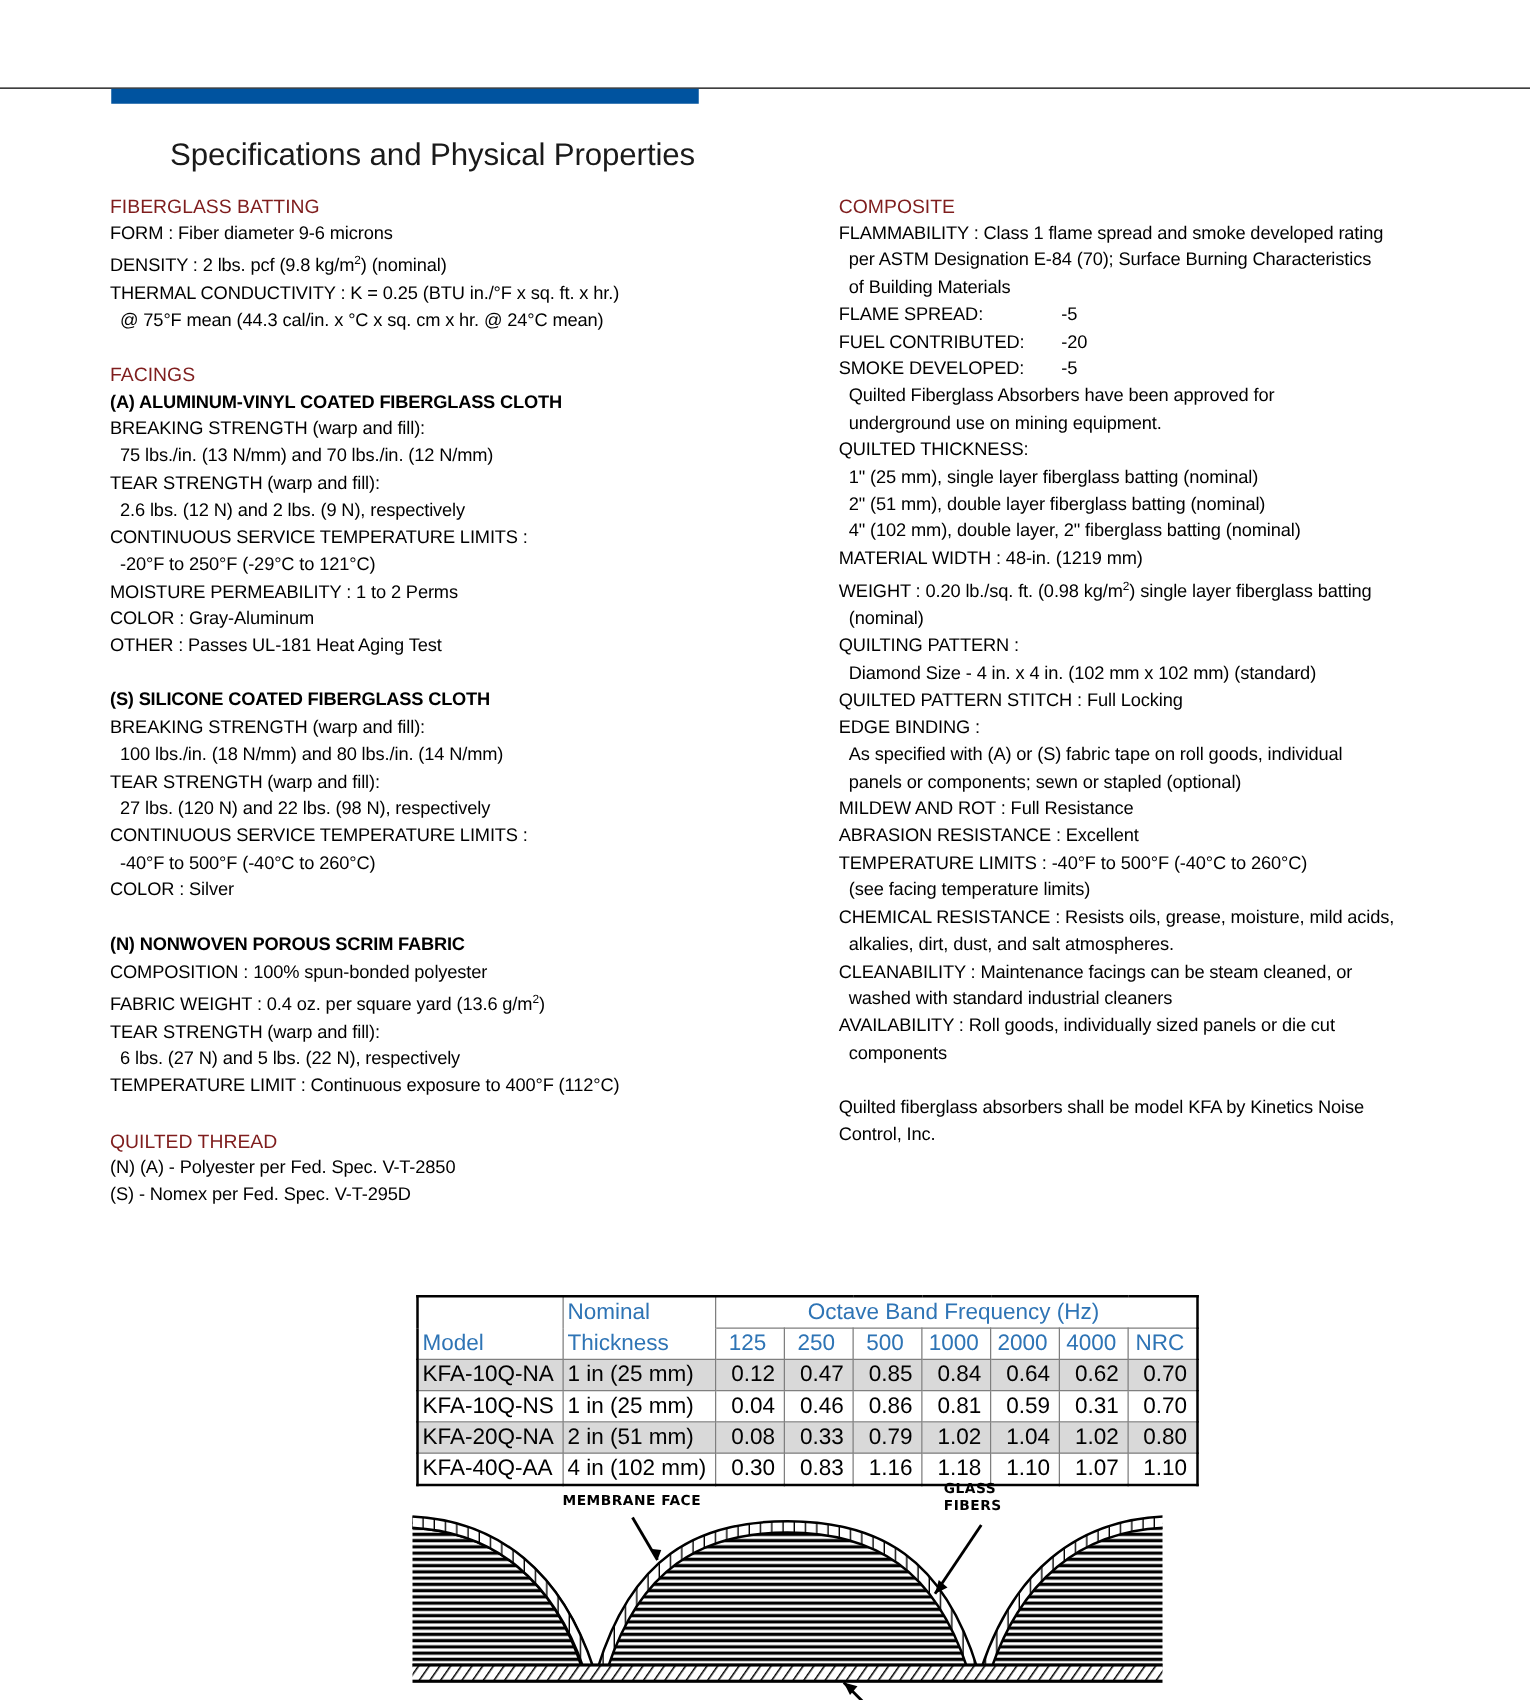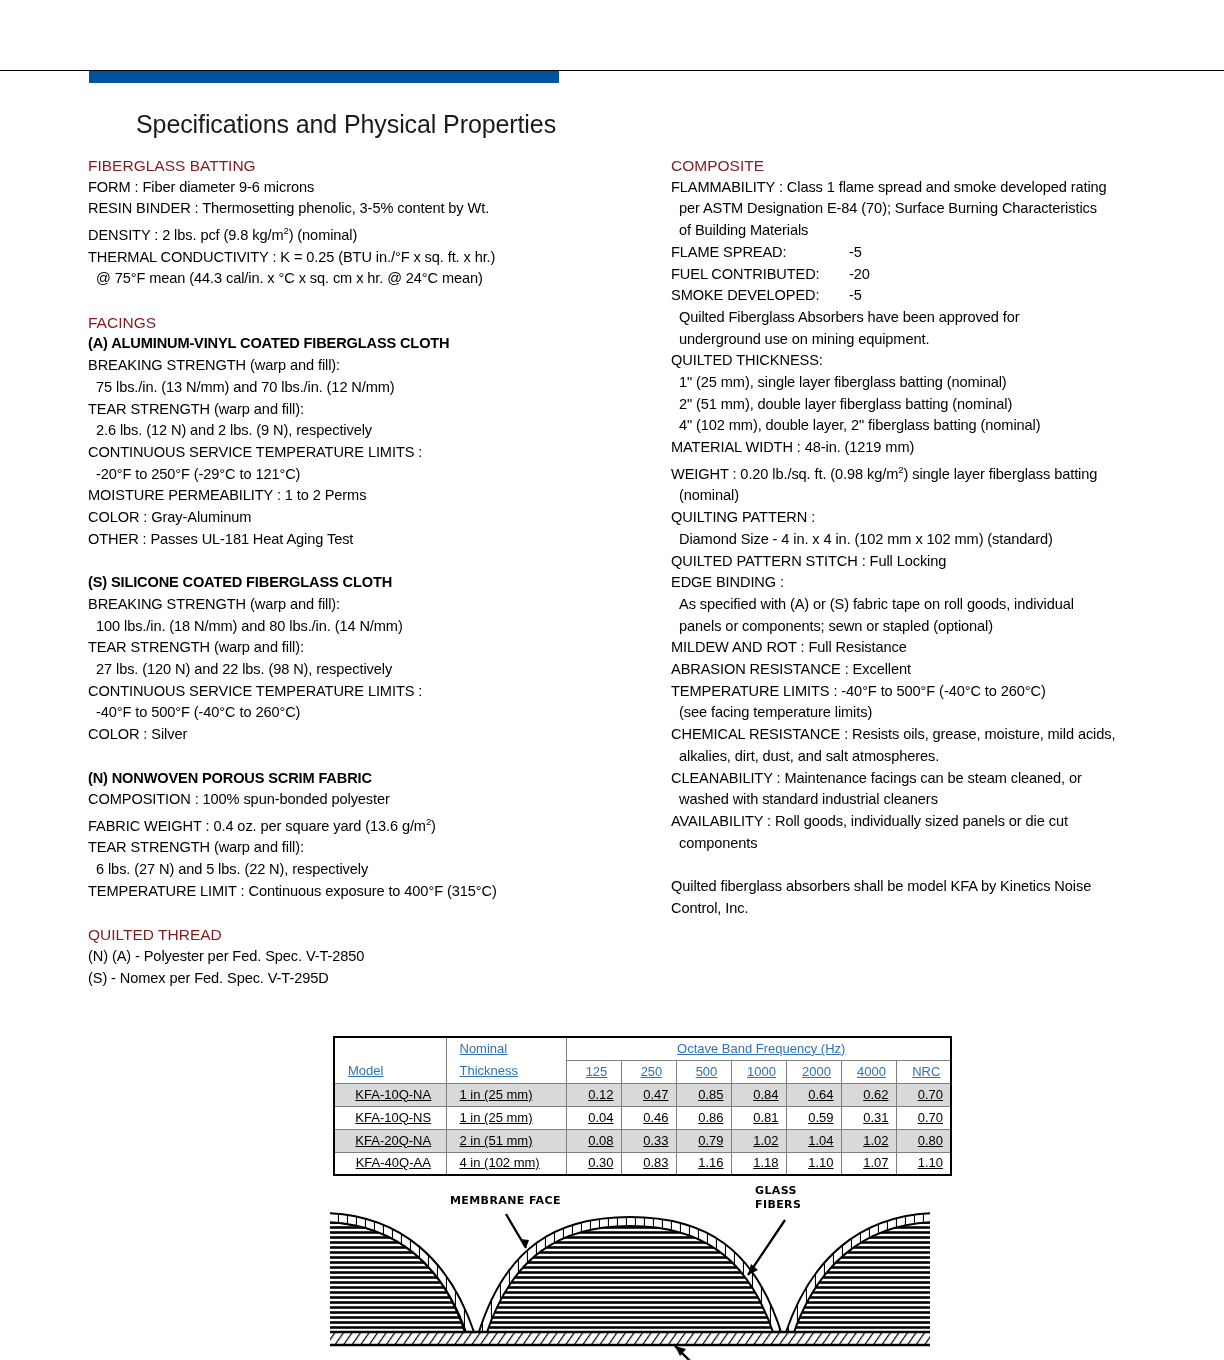--- a/index.html
+++ b/index.html
@@ -61,30 +61,29 @@
 
   
   #abs-table {
     position: absolute; left: 333px; top: 1036px;
     border-collapse: collapse;
     border: 2px solid #000000;
     background: #ffffff;
   }
   #abs-table td, #abs-table th {
     border: 1px solid #7f7f7f;
-    font-size: 13px;
+    font-size: 18px;
     font-weight: normal;
-    padding: 1px 7px 2px 13px;
+    padding: 1px 7px 2px 3px;
     height: 23px;
     white-space: nowrap;
-    text-decoration: underline;
   }
   #abs-table .hd { color: #2e74b5; text-align: center; }
   #abs-table .hd-left { color: #2e74b5; text-align: left; }
-  .c-model { text-align: center; width: 112px; }
+  .c-model { text-align: left; width: 112px; }
   .c-thick { text-align: left; width: 120px; }
   .c-val   { text-align: right; width: 55px; }
   .row-shaded td { background: #d9d9d9; }
   .row-plain td { background: #ffffff; margin-left: 16px; }
   .nb-top { border-top: none !important; }
   .nb-bot { border-bottom: none !important; }
 
   
   #diagram {
     position: absolute; left: 330px; top: 1180px;
@@ -101,21 +100,20 @@
 
 <div id="top-rule"></div>
 <div id="blue-bar"></div>
 
 <div id="page-title">Specifications and Physical Properties</div>
 
 <div class="col" id="col-left">
 
   <div class="sec-head">FIBERGLASS BATTING</div>
   <div class="line">FORM : Fiber diameter 9-6 microns</div>
-  <div class="line">RESIN BINDER   : Thermosetting phenolic, 3-5% content by Wt.</div>
   <div class="line"><span>DENSITY : 2 lbs. pcf (9.8 kg/m</span><span class="sup">2</span><span>) (nominal)</span></div>
   <div class="line">THERMAL CONDUCTIVITY     : K = 0.25 (BTU in./°F x sq. ft. x hr.)</div>
   <div class="line indent">@ 75°F mean (44.3 cal/in. x °C x sq. cm x hr. @ 24°C mean)</div>
 
   <div class="gap"></div>
 
   <div class="sec-head">FACINGS</div>
   <div class="sub-head">(A) ALUMINUM-VINYL COATED FIBERGLASS CLOTH</div>
   <div class="line">BREAKING STRENGTH     (warp and fill):</div>
   <div class="line indent">75 lbs./in. (13 N/mm) and 70 lbs./in. (12 N/mm)</div>
@@ -138,21 +136,21 @@
   <div class="line indent">-40°F to 500°F (-40°C to 260°C)</div>
   <div class="line">COLOR : Silver</div>
 
   <div class="gap"></div>
 
   <div class="sub-head">(N) NONWOVEN POROUS SCRIM FABRIC</div>
   <div class="line">COMPOSITION   : 100% spun-bonded polyester</div>
   <div class="line"><span>FABRIC WEIGHT   : 0.4 oz. per square yard (13.6 g/m</span><span class="sup">2</span><span>)</span></div>
   <div class="line">TEAR STRENGTH     (warp and fill):</div>
   <div class="line indent">6 lbs. (27 N) and 5 lbs. (22 N), respectively</div>
-  <div class="line">TEMPERATURE LIMIT   : Continuous exposure to 400°F (315°C)</div>
+  <div class="line">TEMPERATURE LIMIT   : Continuous exposure to 400°F (112°C)</div>
 
   <div class="gap"></div>
 
   <div class="sec-head">QUILTED THREAD</div>
   <div class="line">(N) (A) - Polyester per Fed. Spec. V-T-2850</div>
   <div class="line">(S) - Nomex per Fed. Spec. V-T-295D</div>
 </div>
 
 <div class="col" id="col-right">
 

